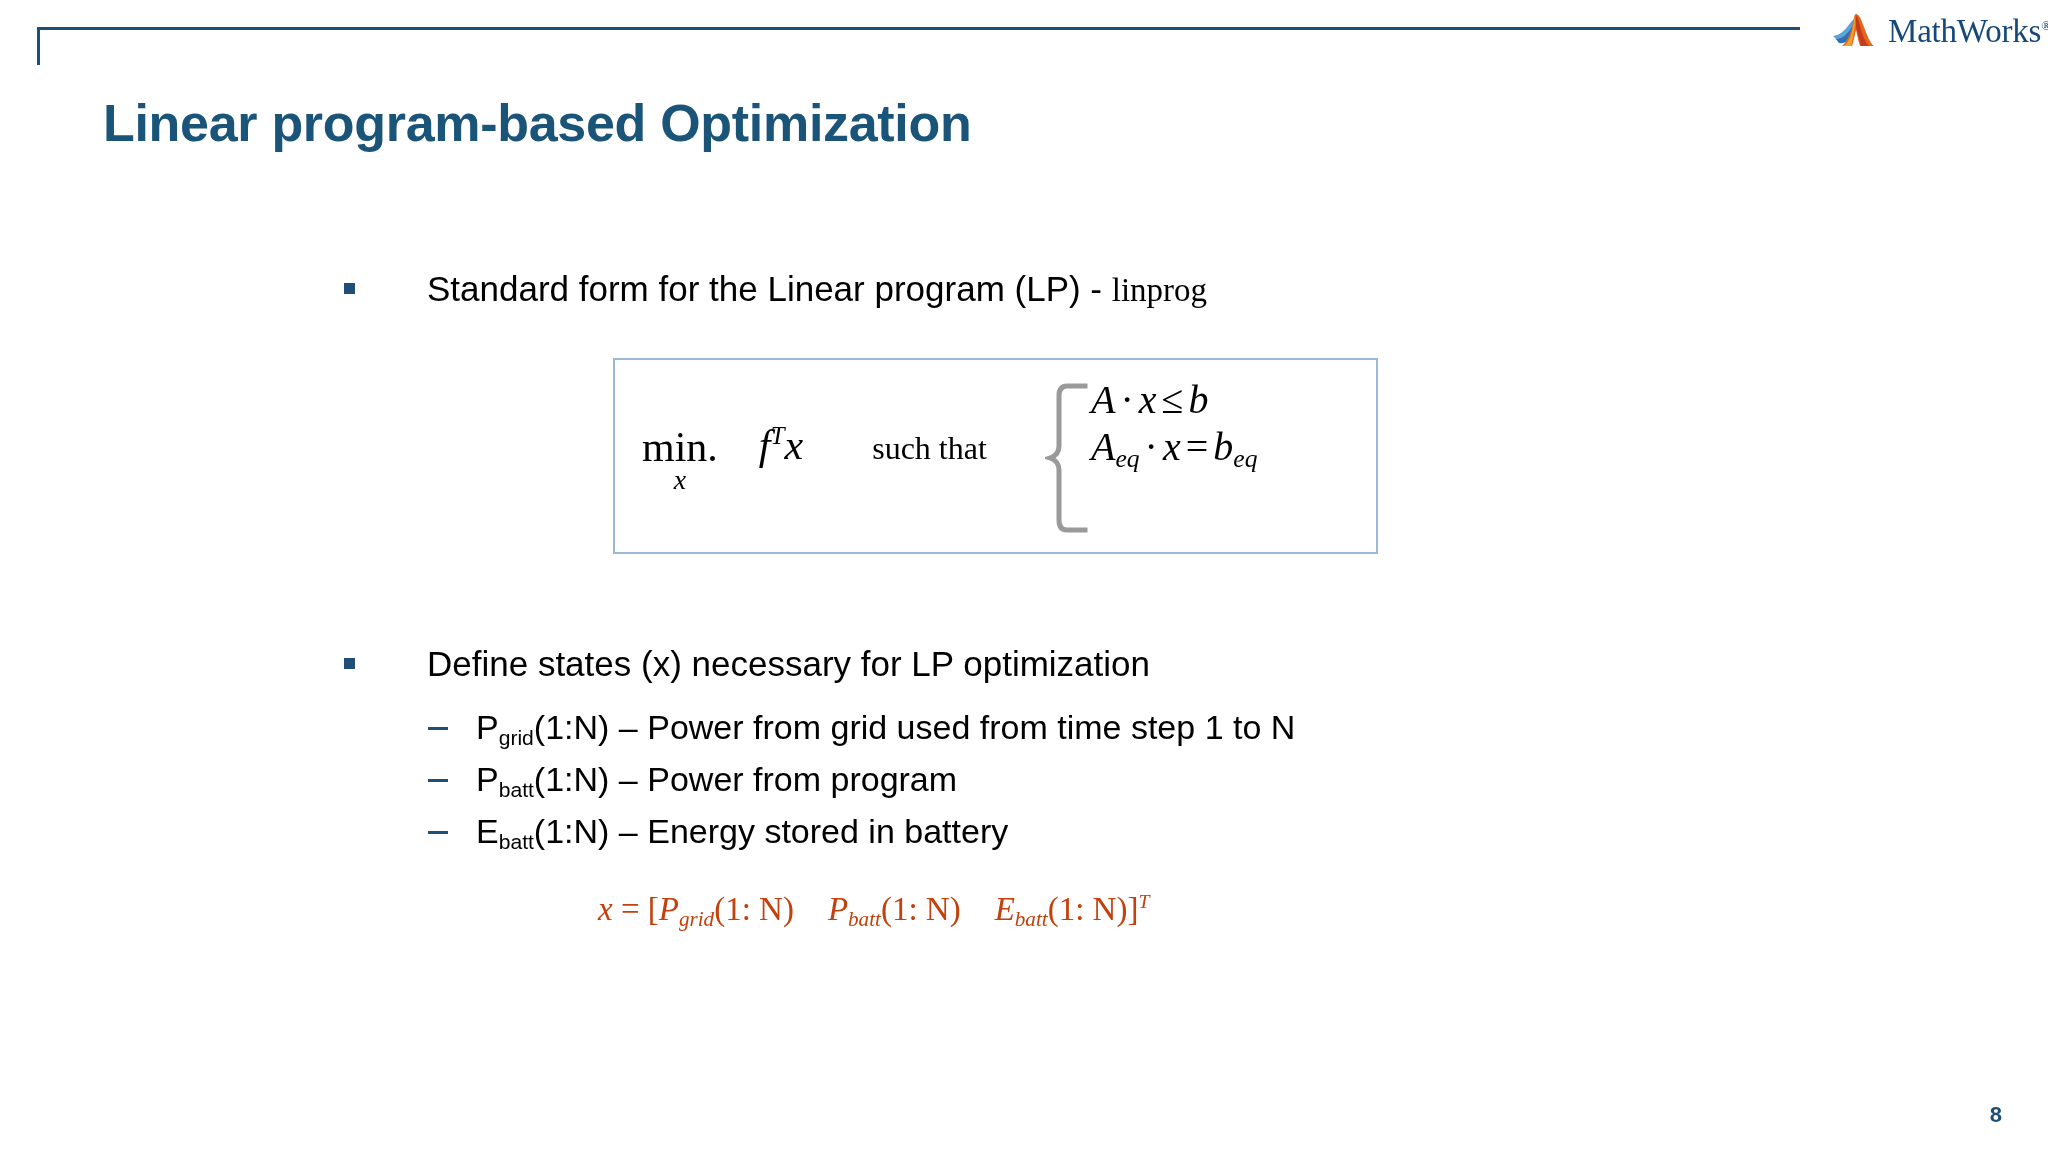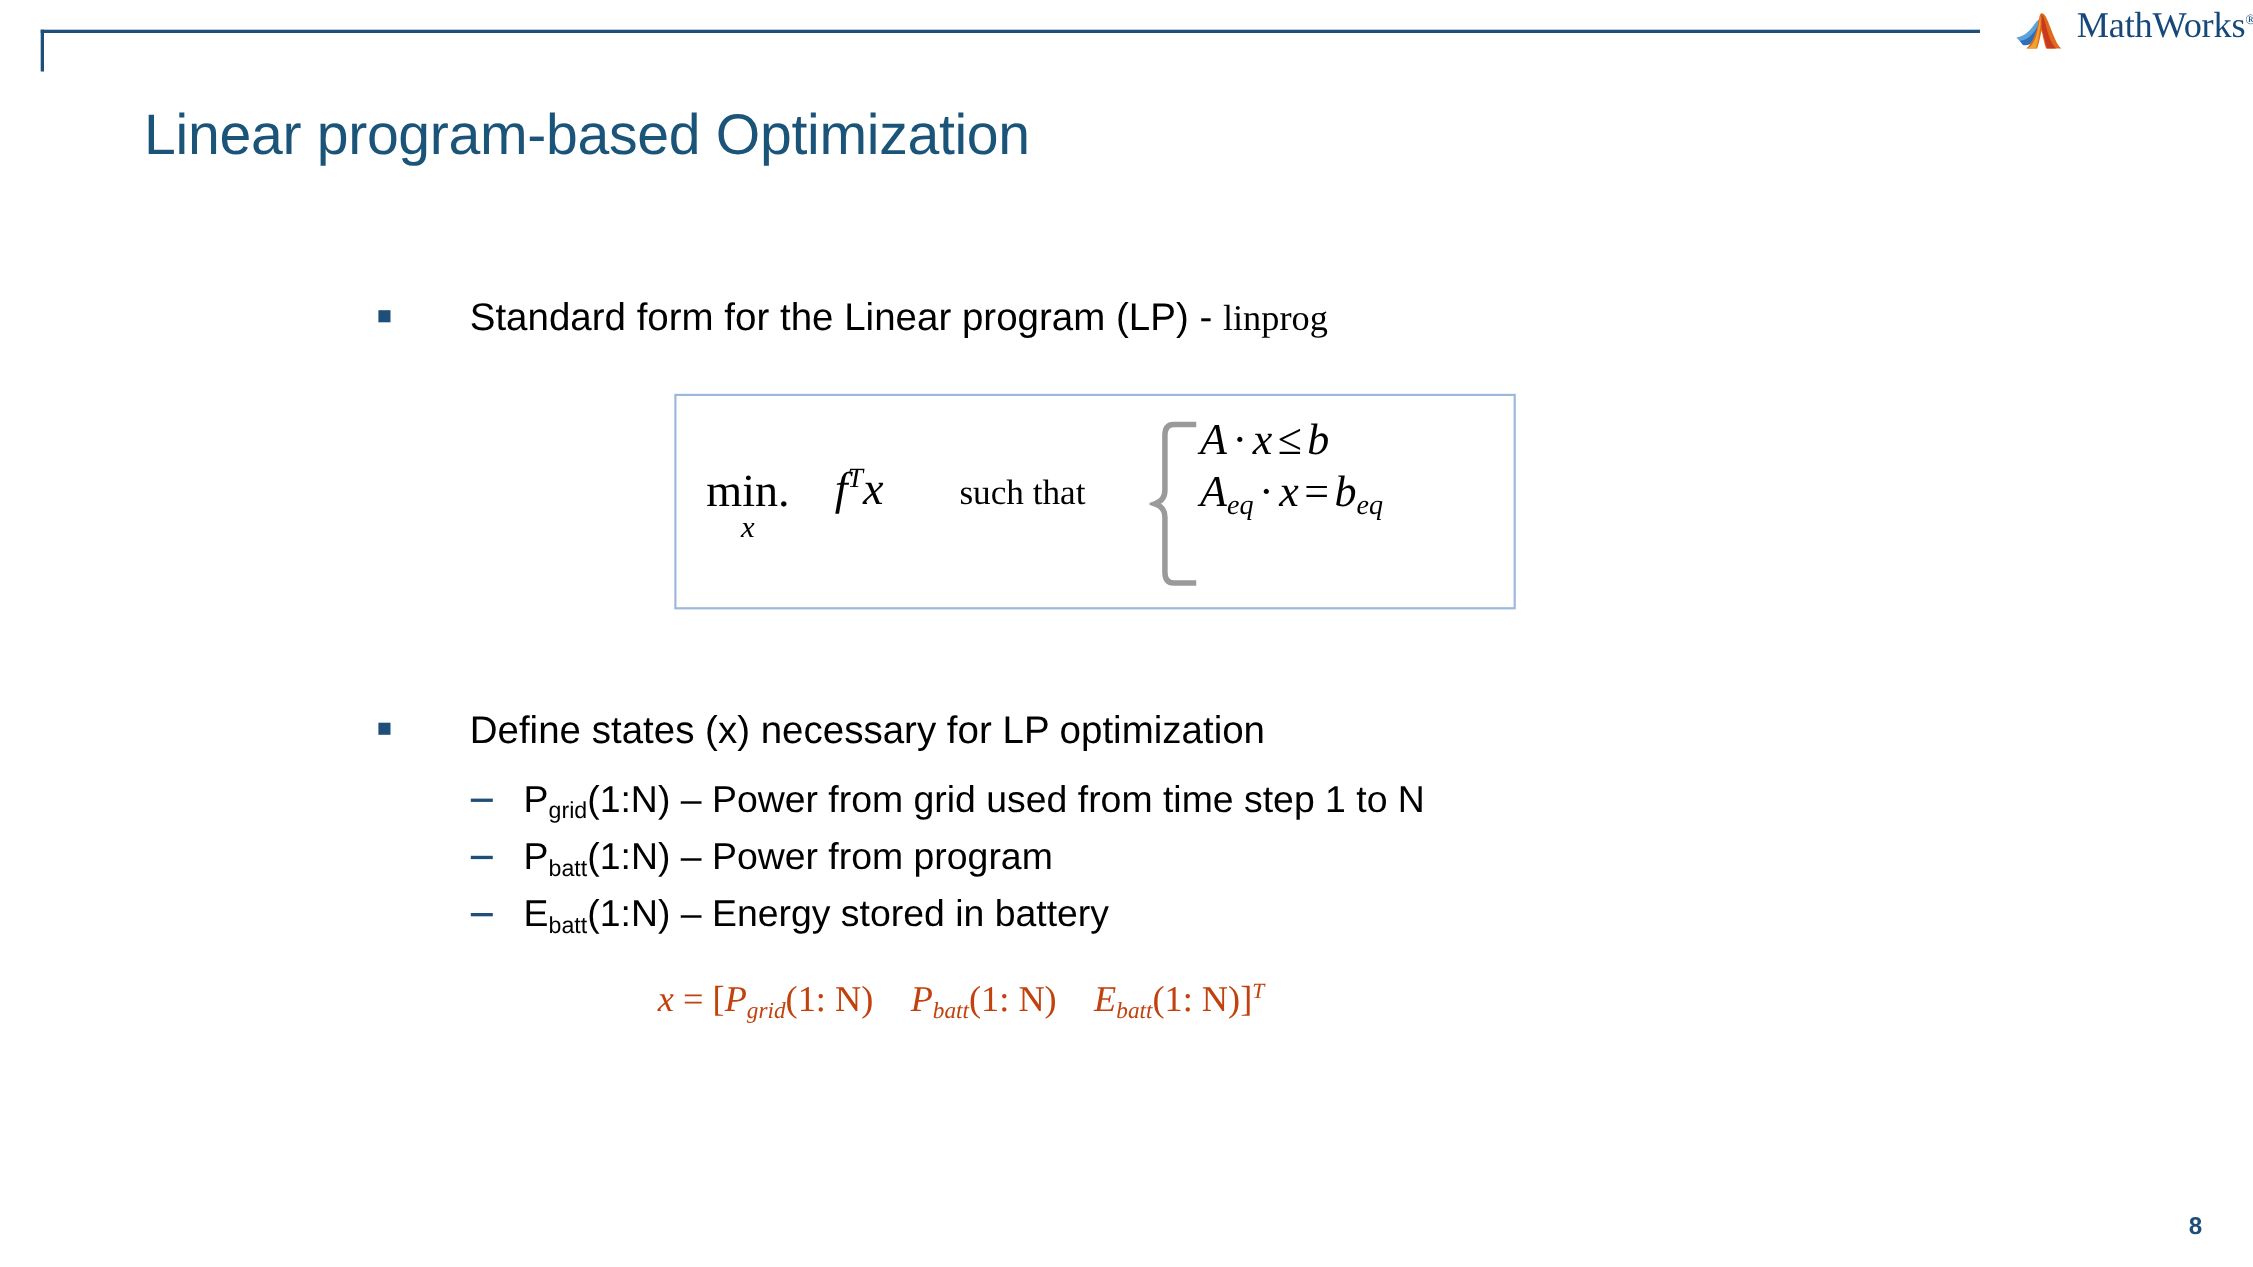--- a/index.html
+++ b/index.html
@@ -35,20 +35,21 @@
   }
 
   
   .logo {
     position: absolute;
     left: 1832px;
     top: 8px;
     width: 200px;
     height: 46px;
     display: flex;
+    align-items: center;
     gap: 8px;
   }
   .logo-mark {
     width: 48px;
     height: 42px;
     flex: 0 0 auto;
   }
   .logo-word {
     font-family: "Liberation Serif", serif;
     font-size: 33px;
@@ -58,25 +59,25 @@
     line-height: 1;
   }
   .logo-word .tm {
     font-size: 13px;
     vertical-align: super;
   }
 
   
   .slide-title {
     position: absolute;
-    left: 131px;
+    left: 103px;
     top: 93px;
     font-size: 52px;
     color: #1b5479;
-    font-weight: 400;
+    font-weight: 700;
     letter-spacing: -0.3px;
     white-space: nowrap;
   }
 
   
   .bullet-row {
     position: absolute;
     display: flex;
     align-items: baseline;
     gap: 39px;

